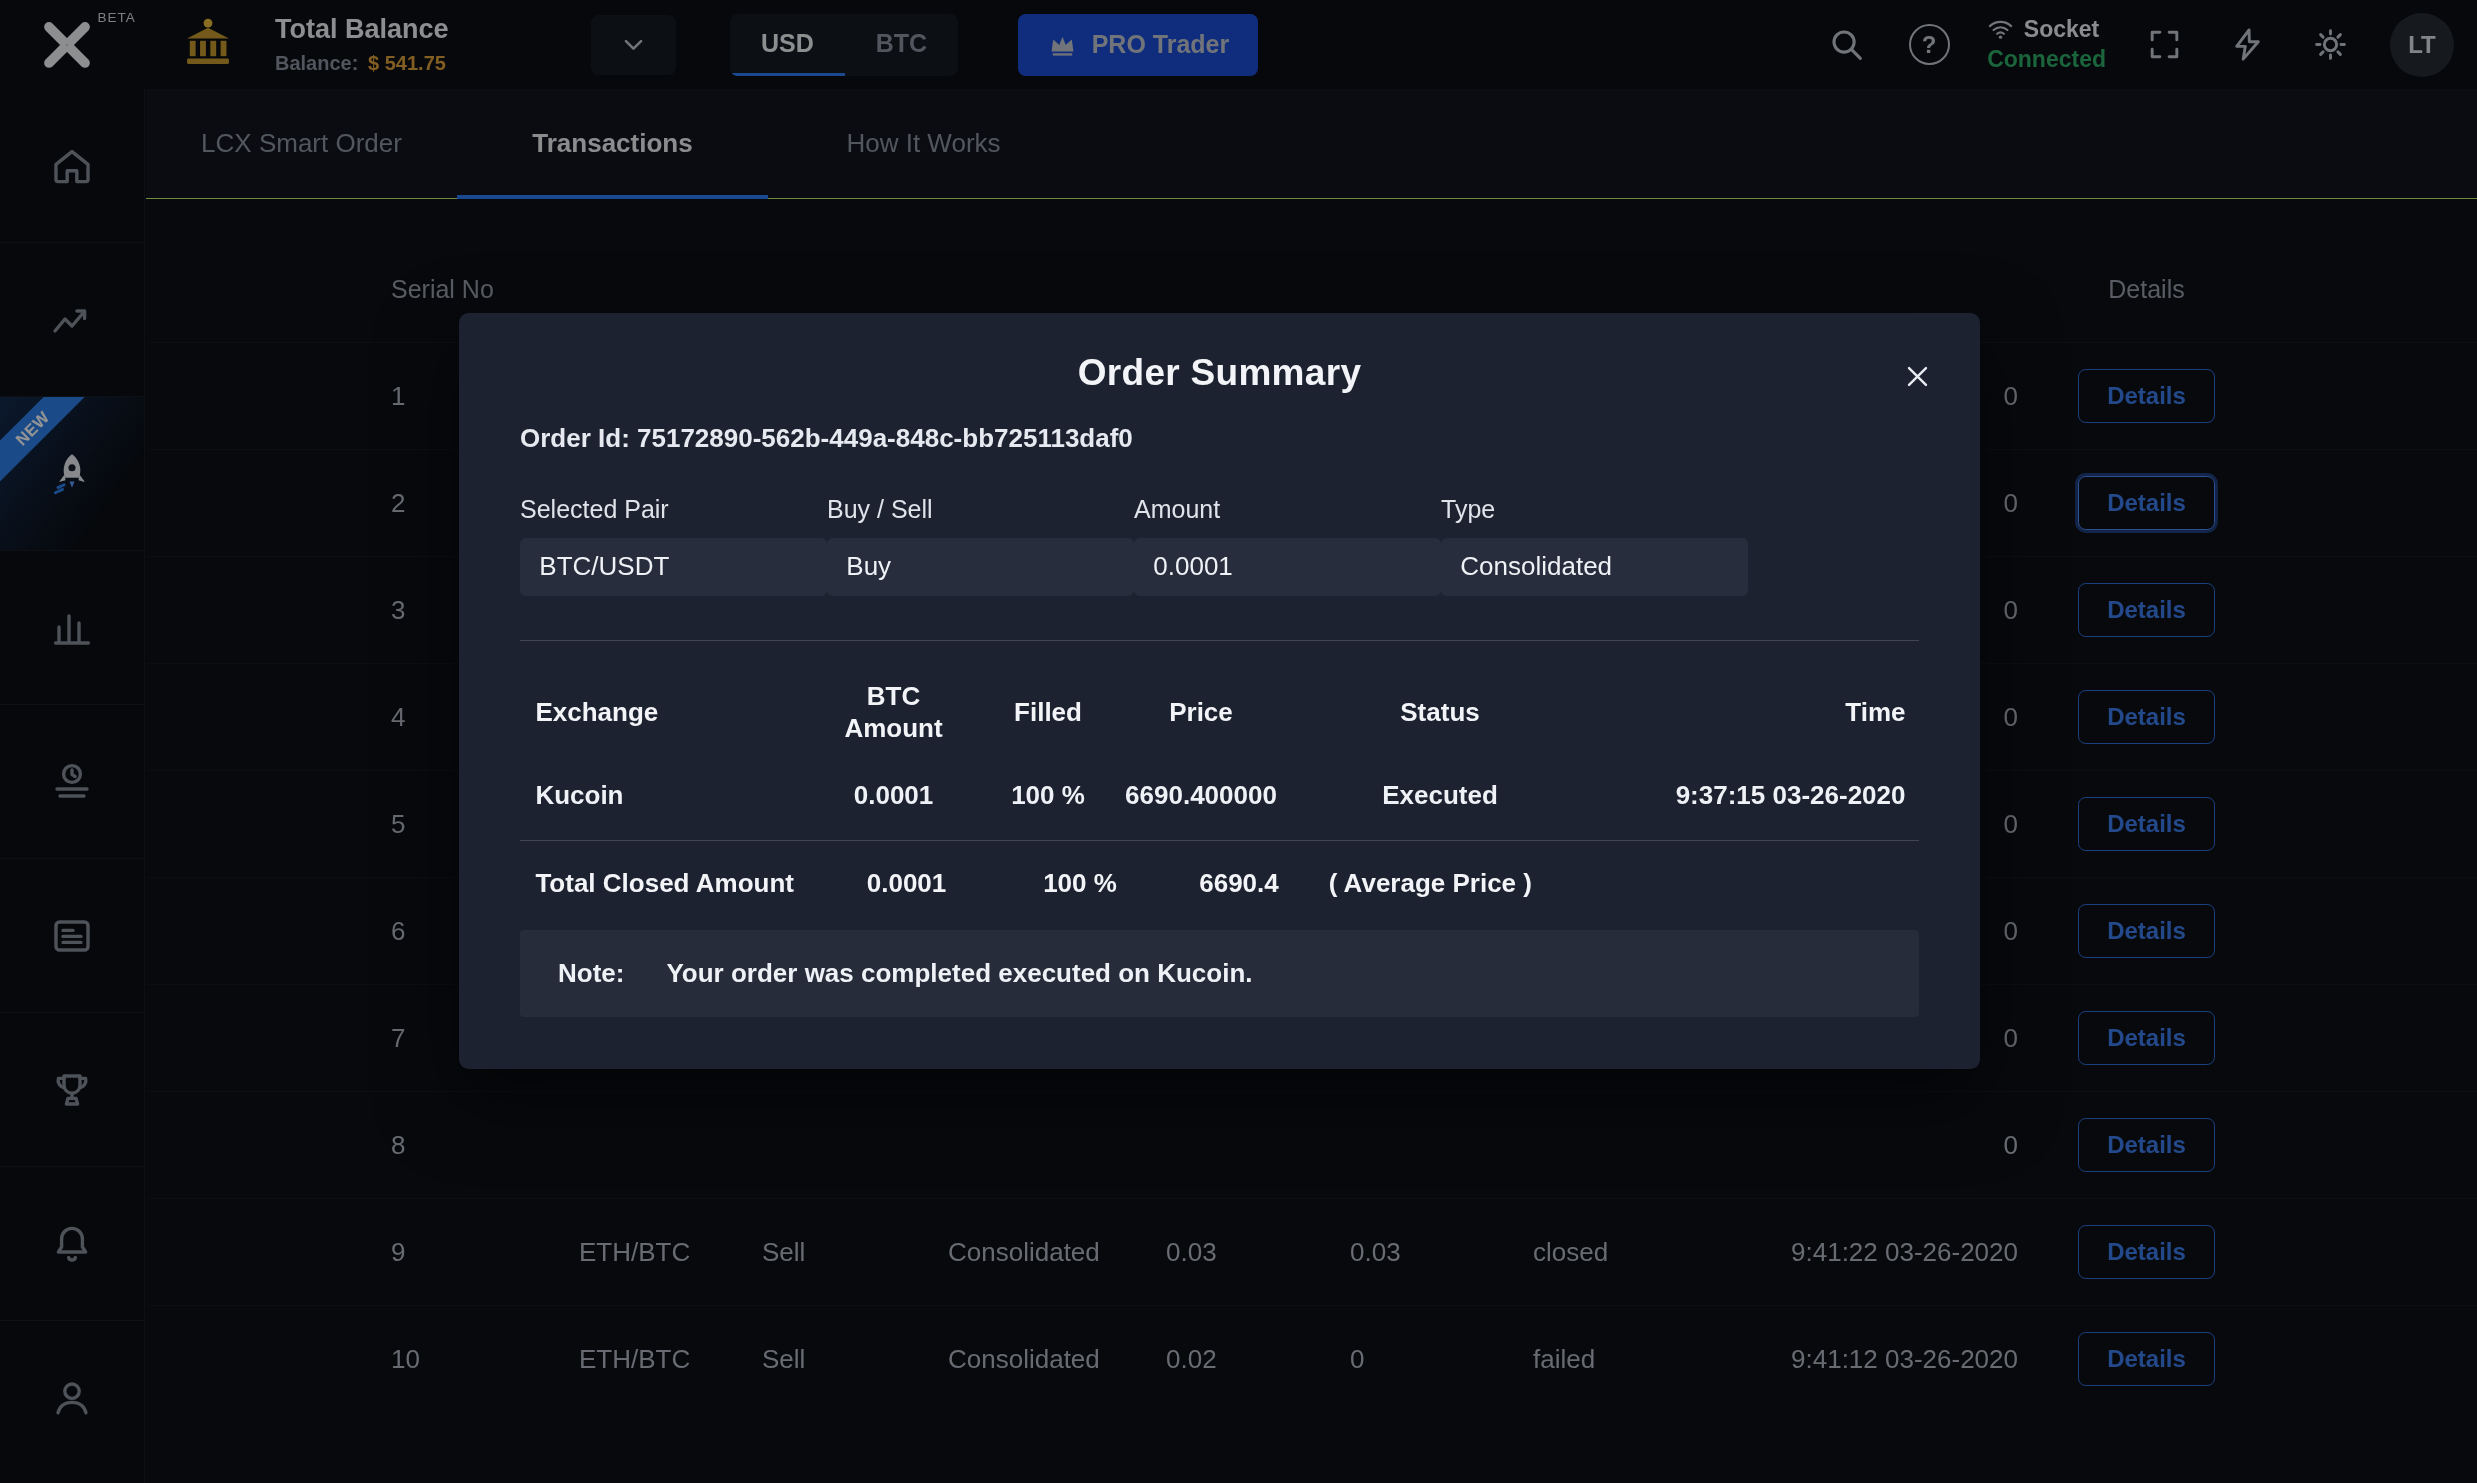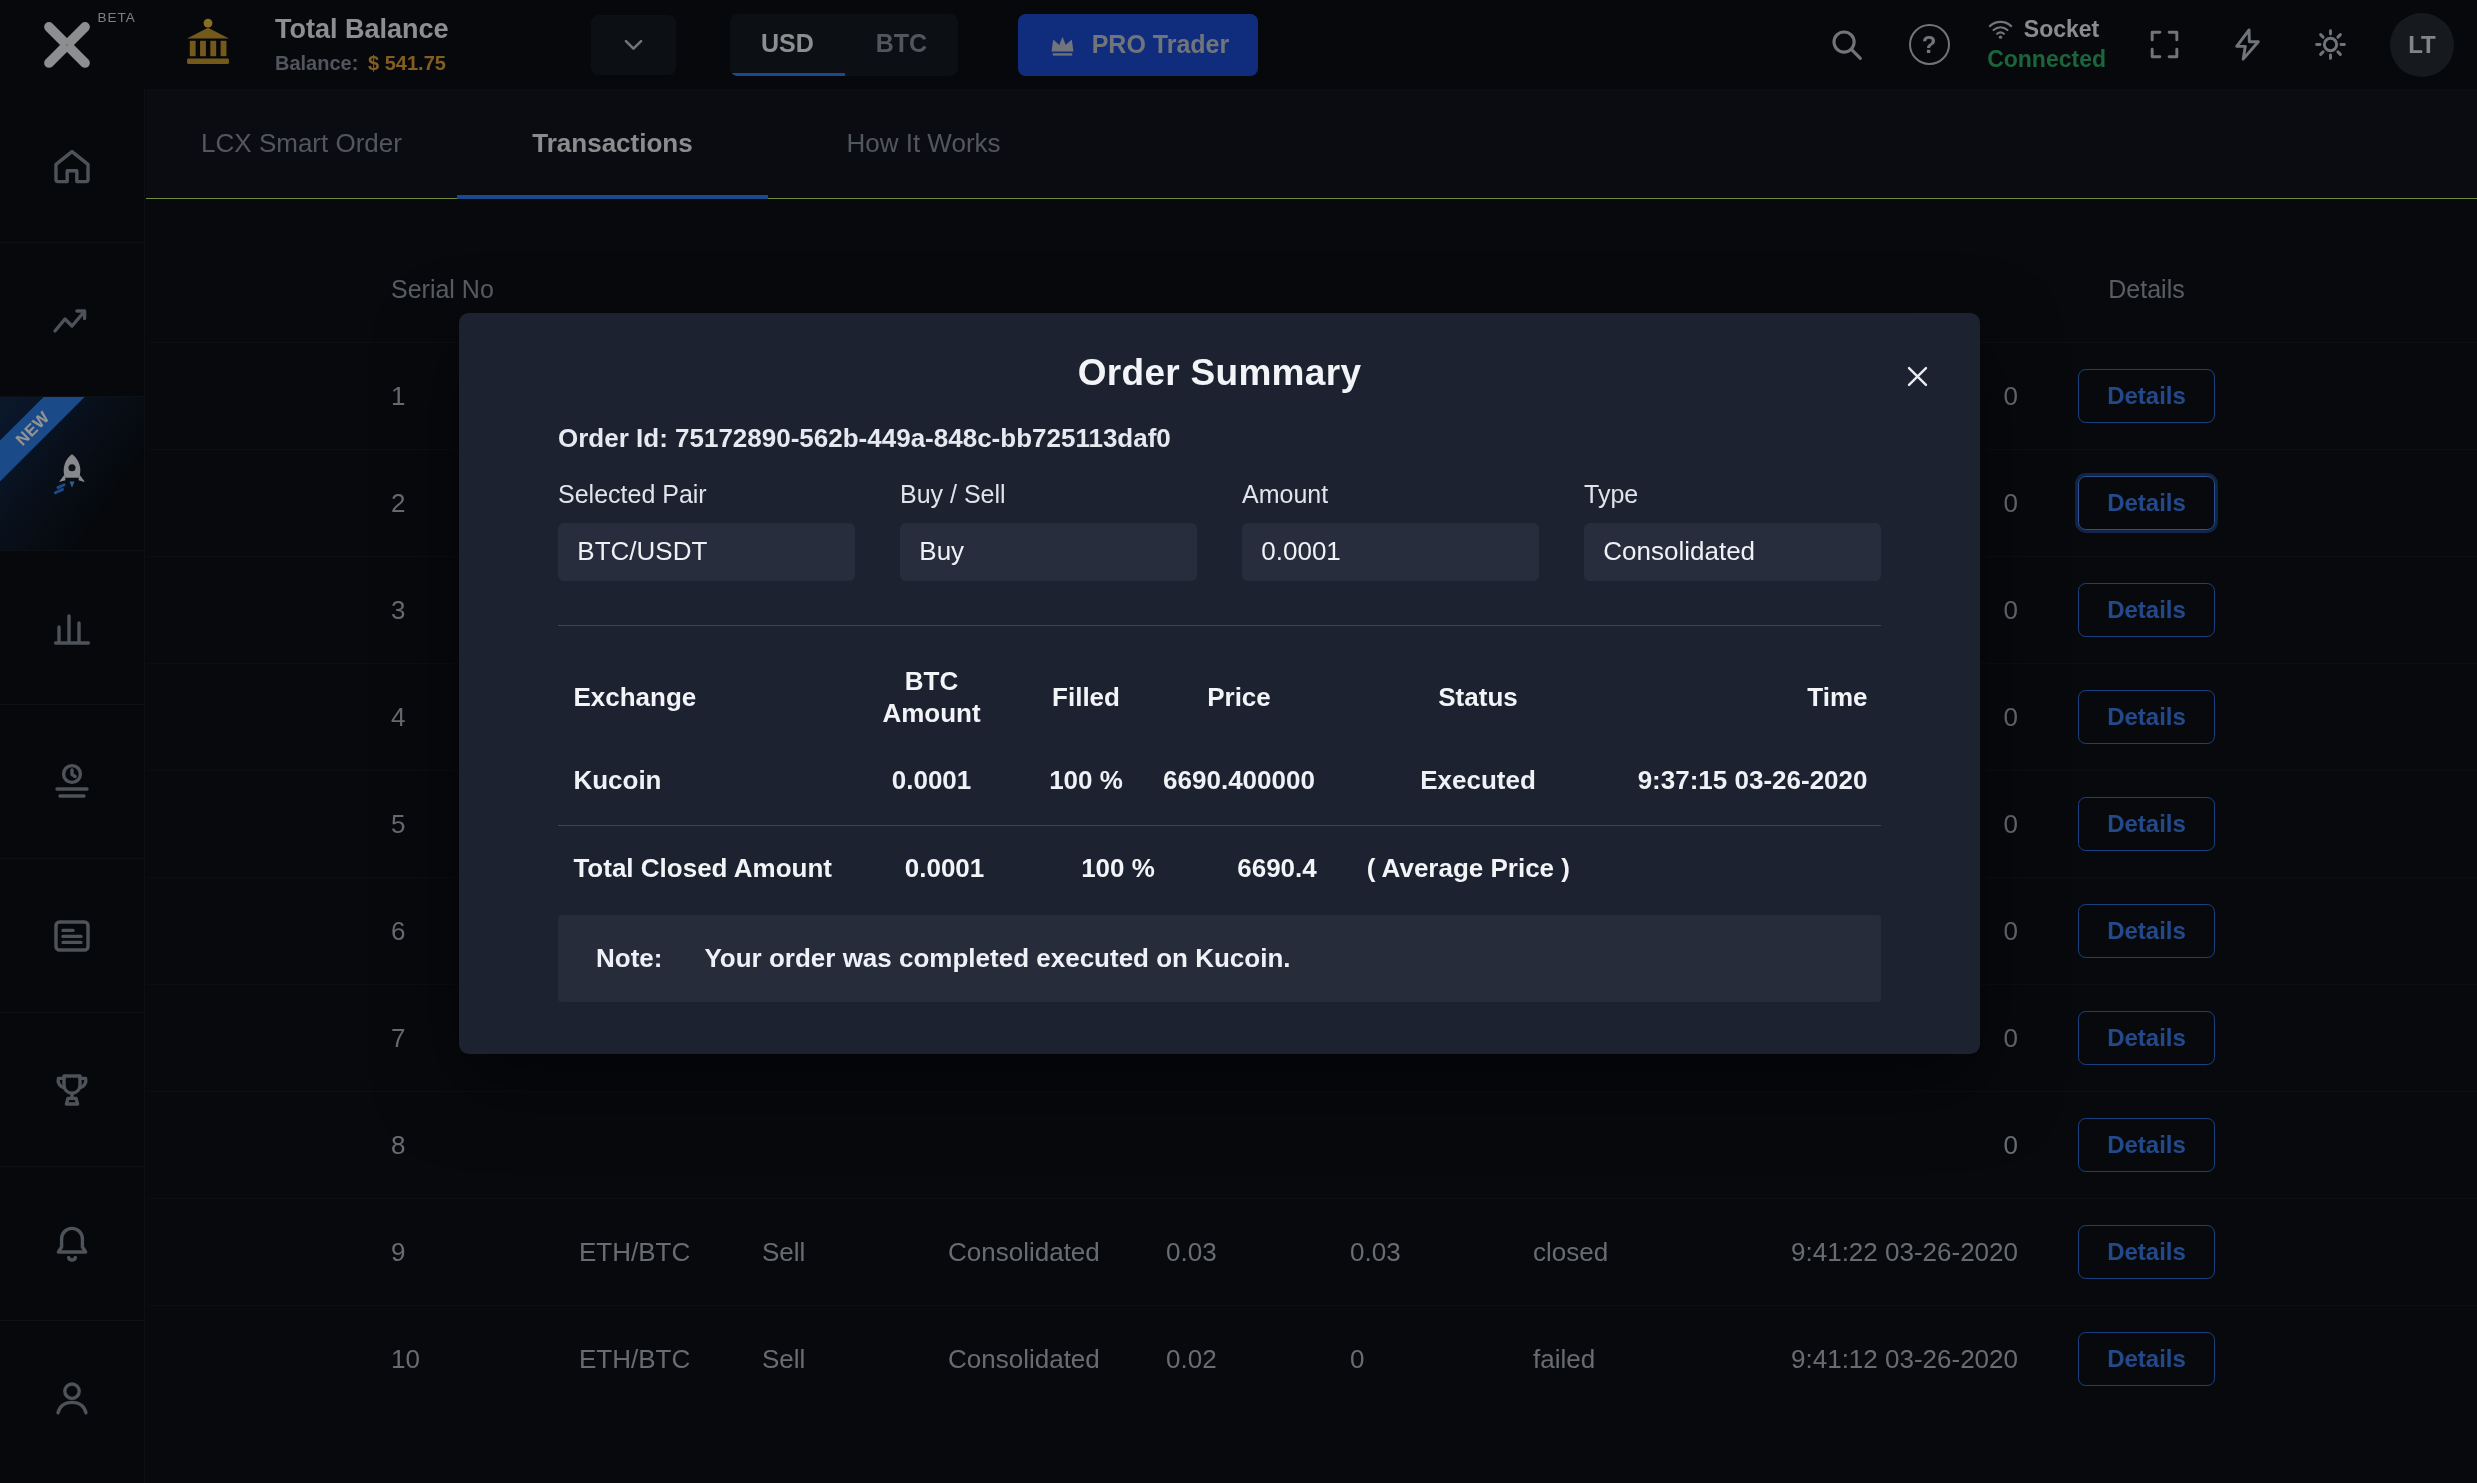--- a/index.html
+++ b/index.html
@@ -107,30 +107,30 @@
     width:137px; height:54px; background:transparent; cursor:pointer;
     border:1.9px solid #2e6fe0; border-radius:7.7px; color:#3d7ef0;
     font-size:24px; font-weight:700;
   }
   .details-btn.focused { box-shadow:0 0 0 2.9px rgba(56,120,247,.45); border-color:#4d8bff; }
 
   
   .overlay { position:absolute; inset:0; background:rgba(0,0,0,.42); z-index:40; }
   .modal {
     position:absolute; z-index:50; left:459px; top:313px; width:1521px;
-    background:#1d2230; border-radius:9.7px; padding:39px 99px 52px;
+    background:#1d2230; border-radius:9.7px; padding:39px 61px 52px;
     box-shadow:0 29px 77px rgba(0,0,0,.55);
   }
   .modal-title { font-size:37px; font-weight:700; text-align:center; color:#f2f4f7; letter-spacing:0.3px; }
   .modal-close {
     position:absolute; top:42px; right:42px; width:42px; height:42px;
     background:transparent; border:none; cursor:pointer; display:flex; align-items:center; justify-content:center;
   }
   .order-id { margin-top:29px; font-size:26px; font-weight:600; color:#e6eaf0; }
-  .fields { margin-top:26px; display:flex; gap:45px; }
+  .fields { margin-top:41px; display:flex; }
   .field { width:307px; }
   .field-label { font-size:25px; color:#dfe3ea; margin-bottom:13.5px; }
   .field-box {
     height:58px; background:#282d3d; border-radius:5.8px; cursor:pointer;
     display:flex; align-items:center; padding:0 19.3px; font-size:26px; color:#eef1f5;
   }
   .ex-table { margin-top:44px; border-top:1px solid rgba(255,255,255,.16); }
   .ex-grid { display:grid; grid-template-columns:290px 167px 142px 164px 314px 1fr; align-items:center; }
   .ex-head { padding:23px 0 15.4px; font-size:26px; font-weight:700; color:#f2f4f7; line-height:1.25; }
   .ex-row { padding:3.9px 0 29px; font-size:26px; font-weight:600; color:#eef1f5; border-bottom:1px solid rgba(255,255,255,.16); }

